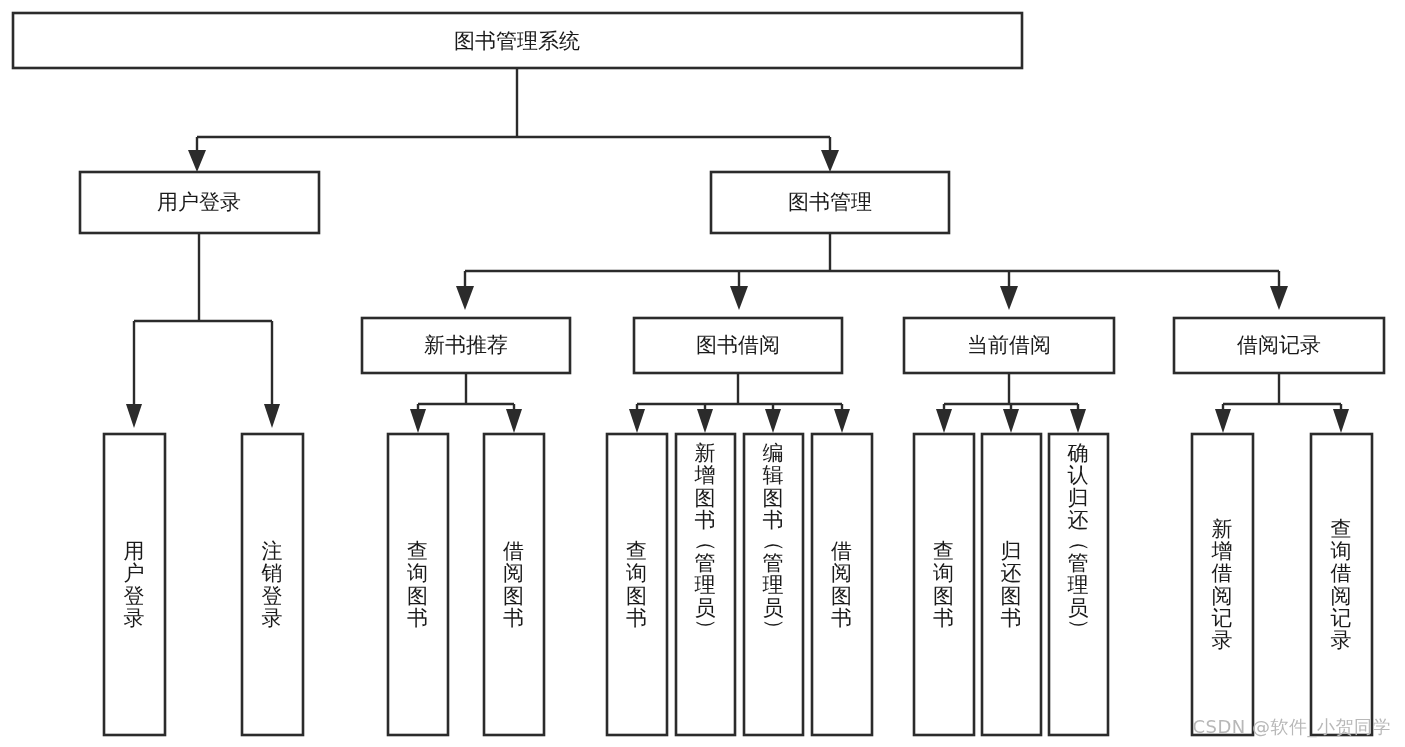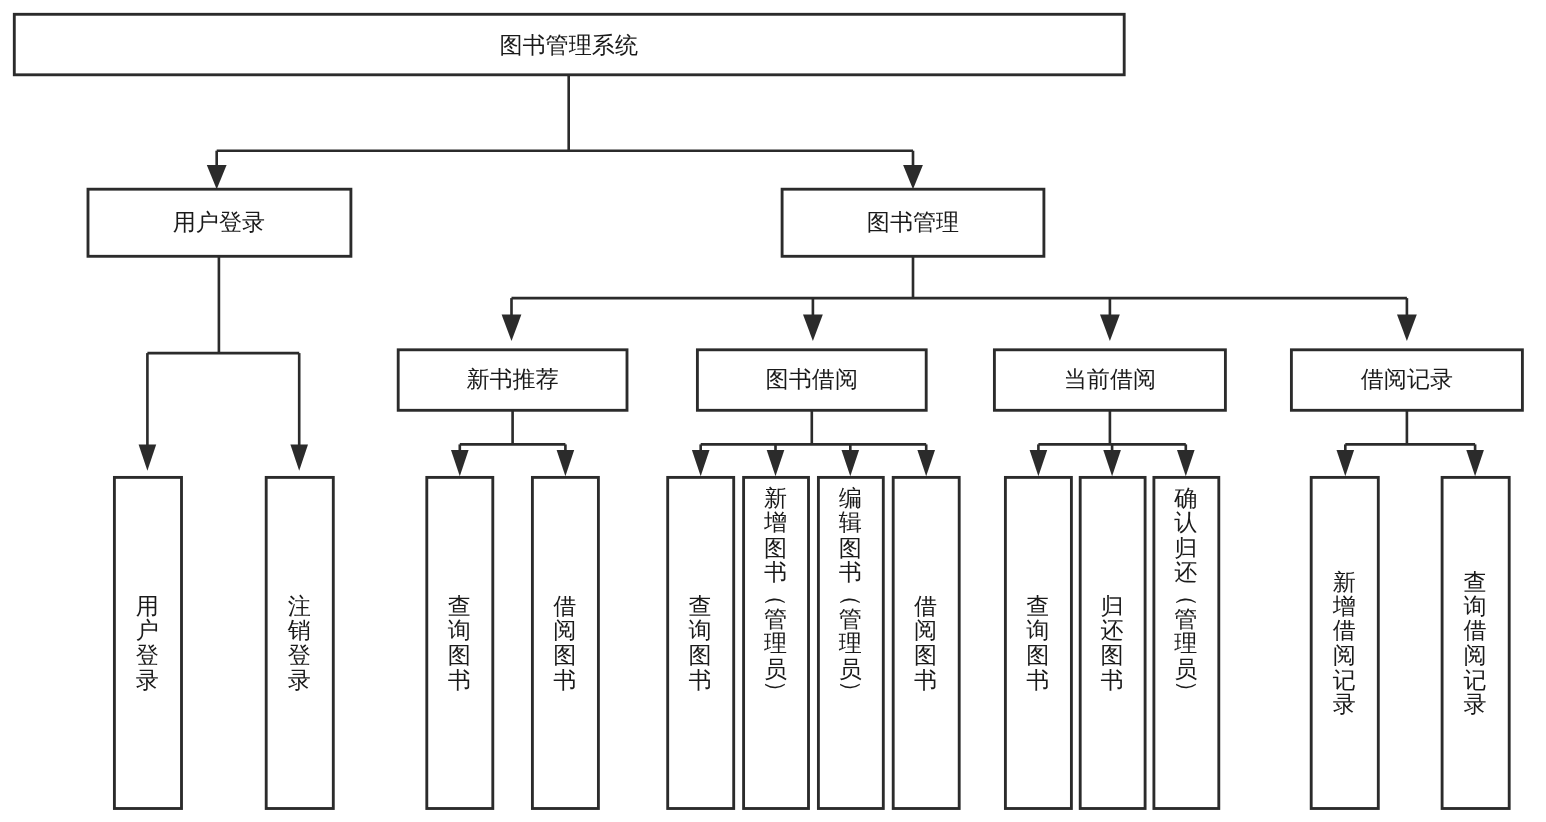--- a/index.html
+++ b/index.html
@@ -204,13 +204,14 @@
     <div class="vert-label"><span style="display: block;">确</span><span style="display: block;">认</span><span style="display: block;">归</span><span style="display: block;">还</span><span style="display: block; transform: rotate(90deg); line-height: 1;">（</span><span style="display: block;">管</span><span style="display: block;">理</span><span style="display: block;">员</span><span style="display: block; transform: rotate(90deg); line-height: 1;">）</span></div>
   </div>
 
   <div class="vbox center" style="left:1192px;top:434px;width:61px;height:301px;">
     <div class="vert-label"><span style="display: block;">新</span><span style="display: block;">增</span><span style="display: block;">借</span><span style="display: block;">阅</span><span style="display: block;">记</span><span style="display: block;">录</span></div>
   </div>
   <div class="vbox center" style="left:1311px;top:434px;width:61px;height:301px;">
     <div class="vert-label"><span style="display: block;">查</span><span style="display: block;">询</span><span style="display: block;">借</span><span style="display: block;">阅</span><span style="display: block;">记</span><span style="display: block;">录</span></div>
   </div>
 
+  <div class="watermark">CSDN @软件_小贺同学</div>
 </div>
 
 </body></html>

